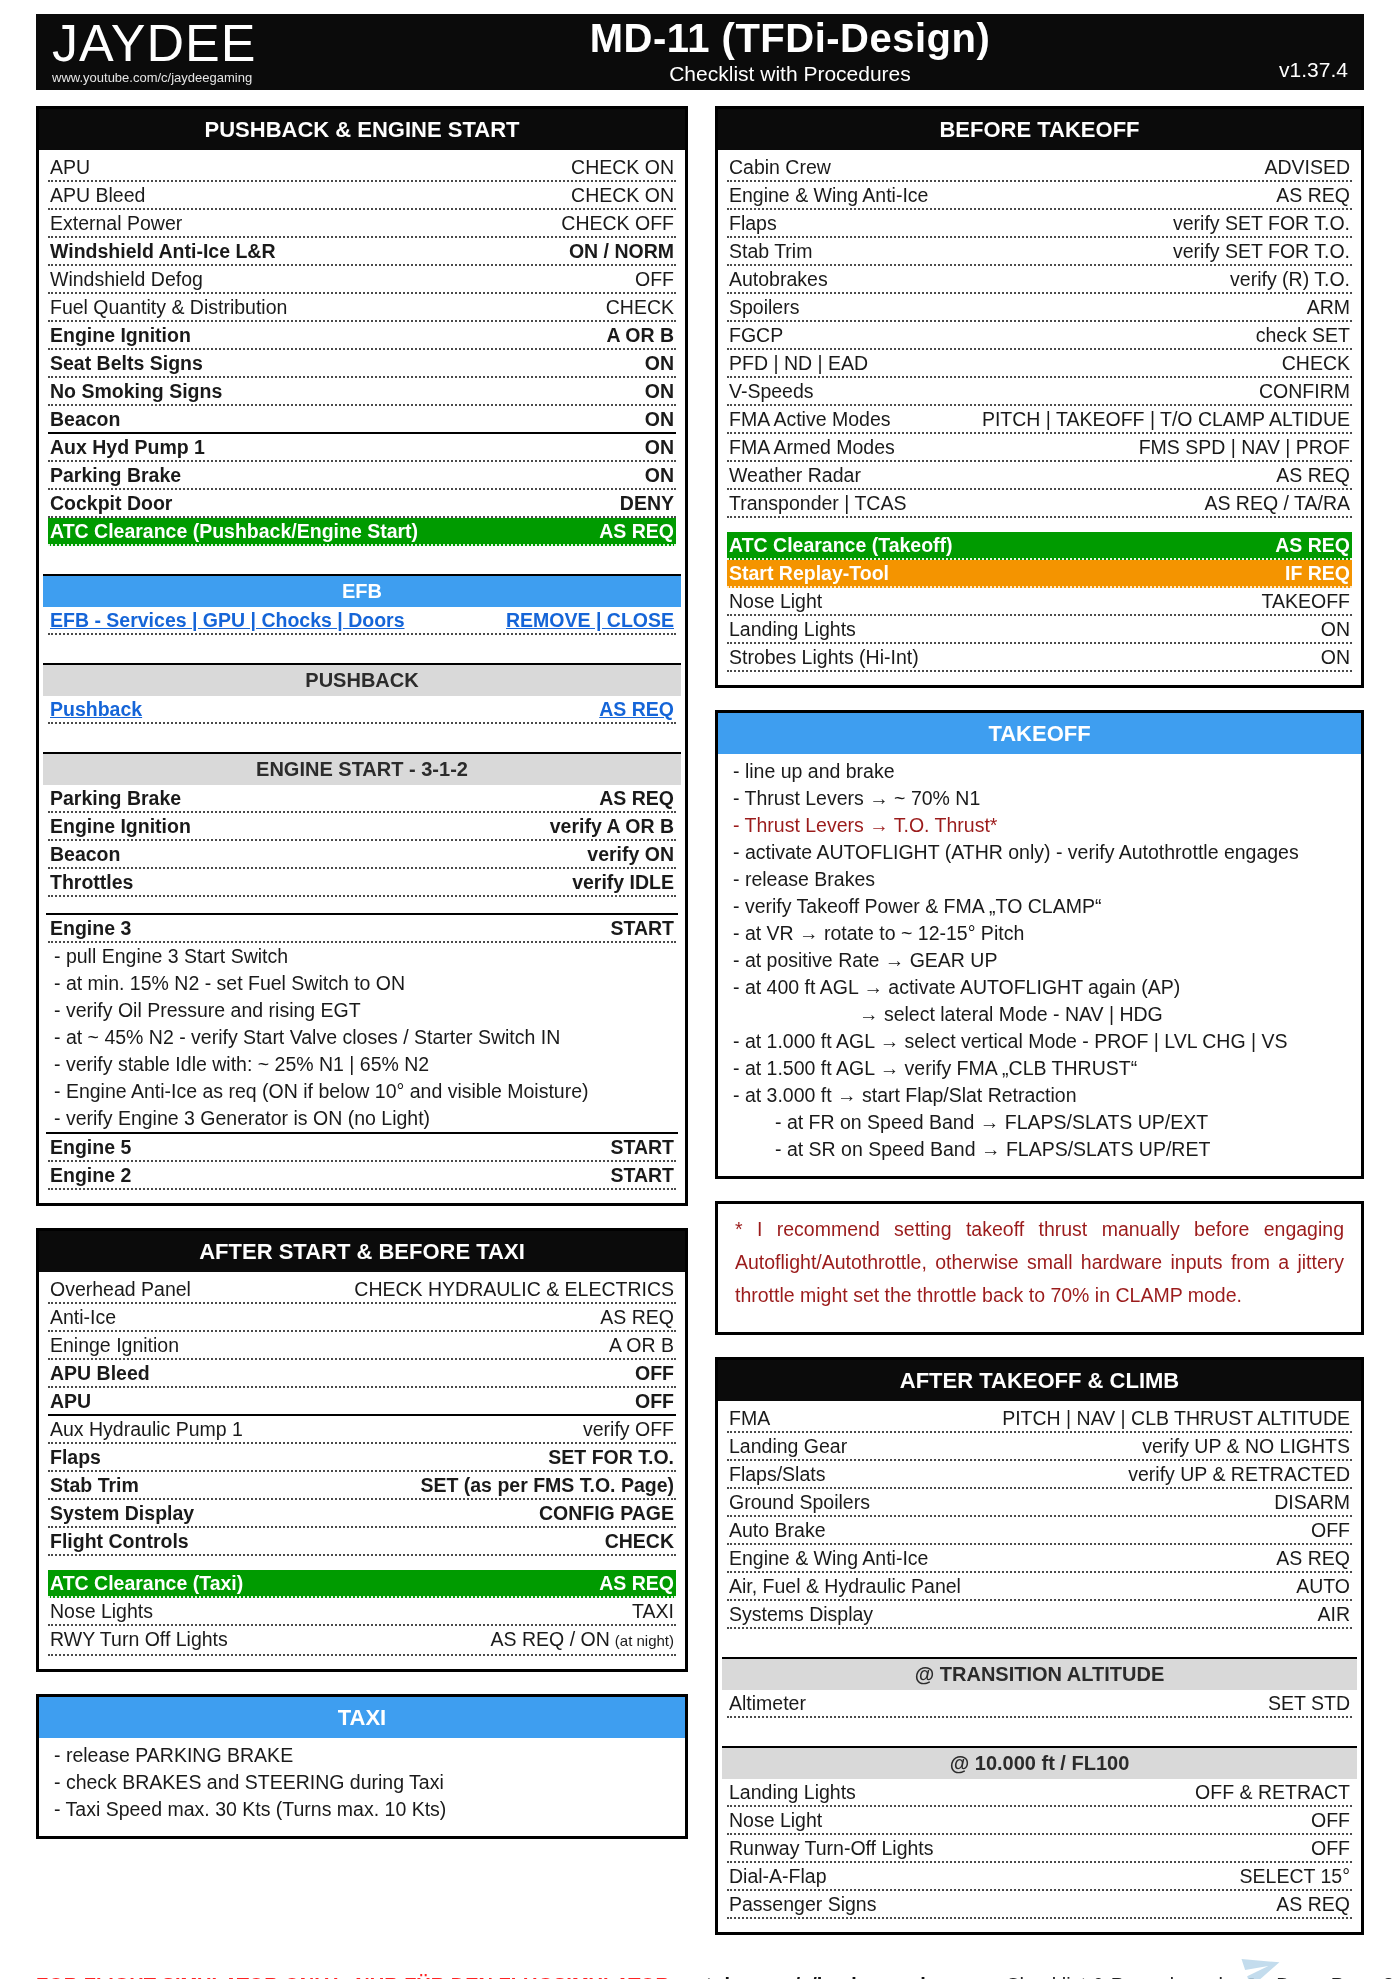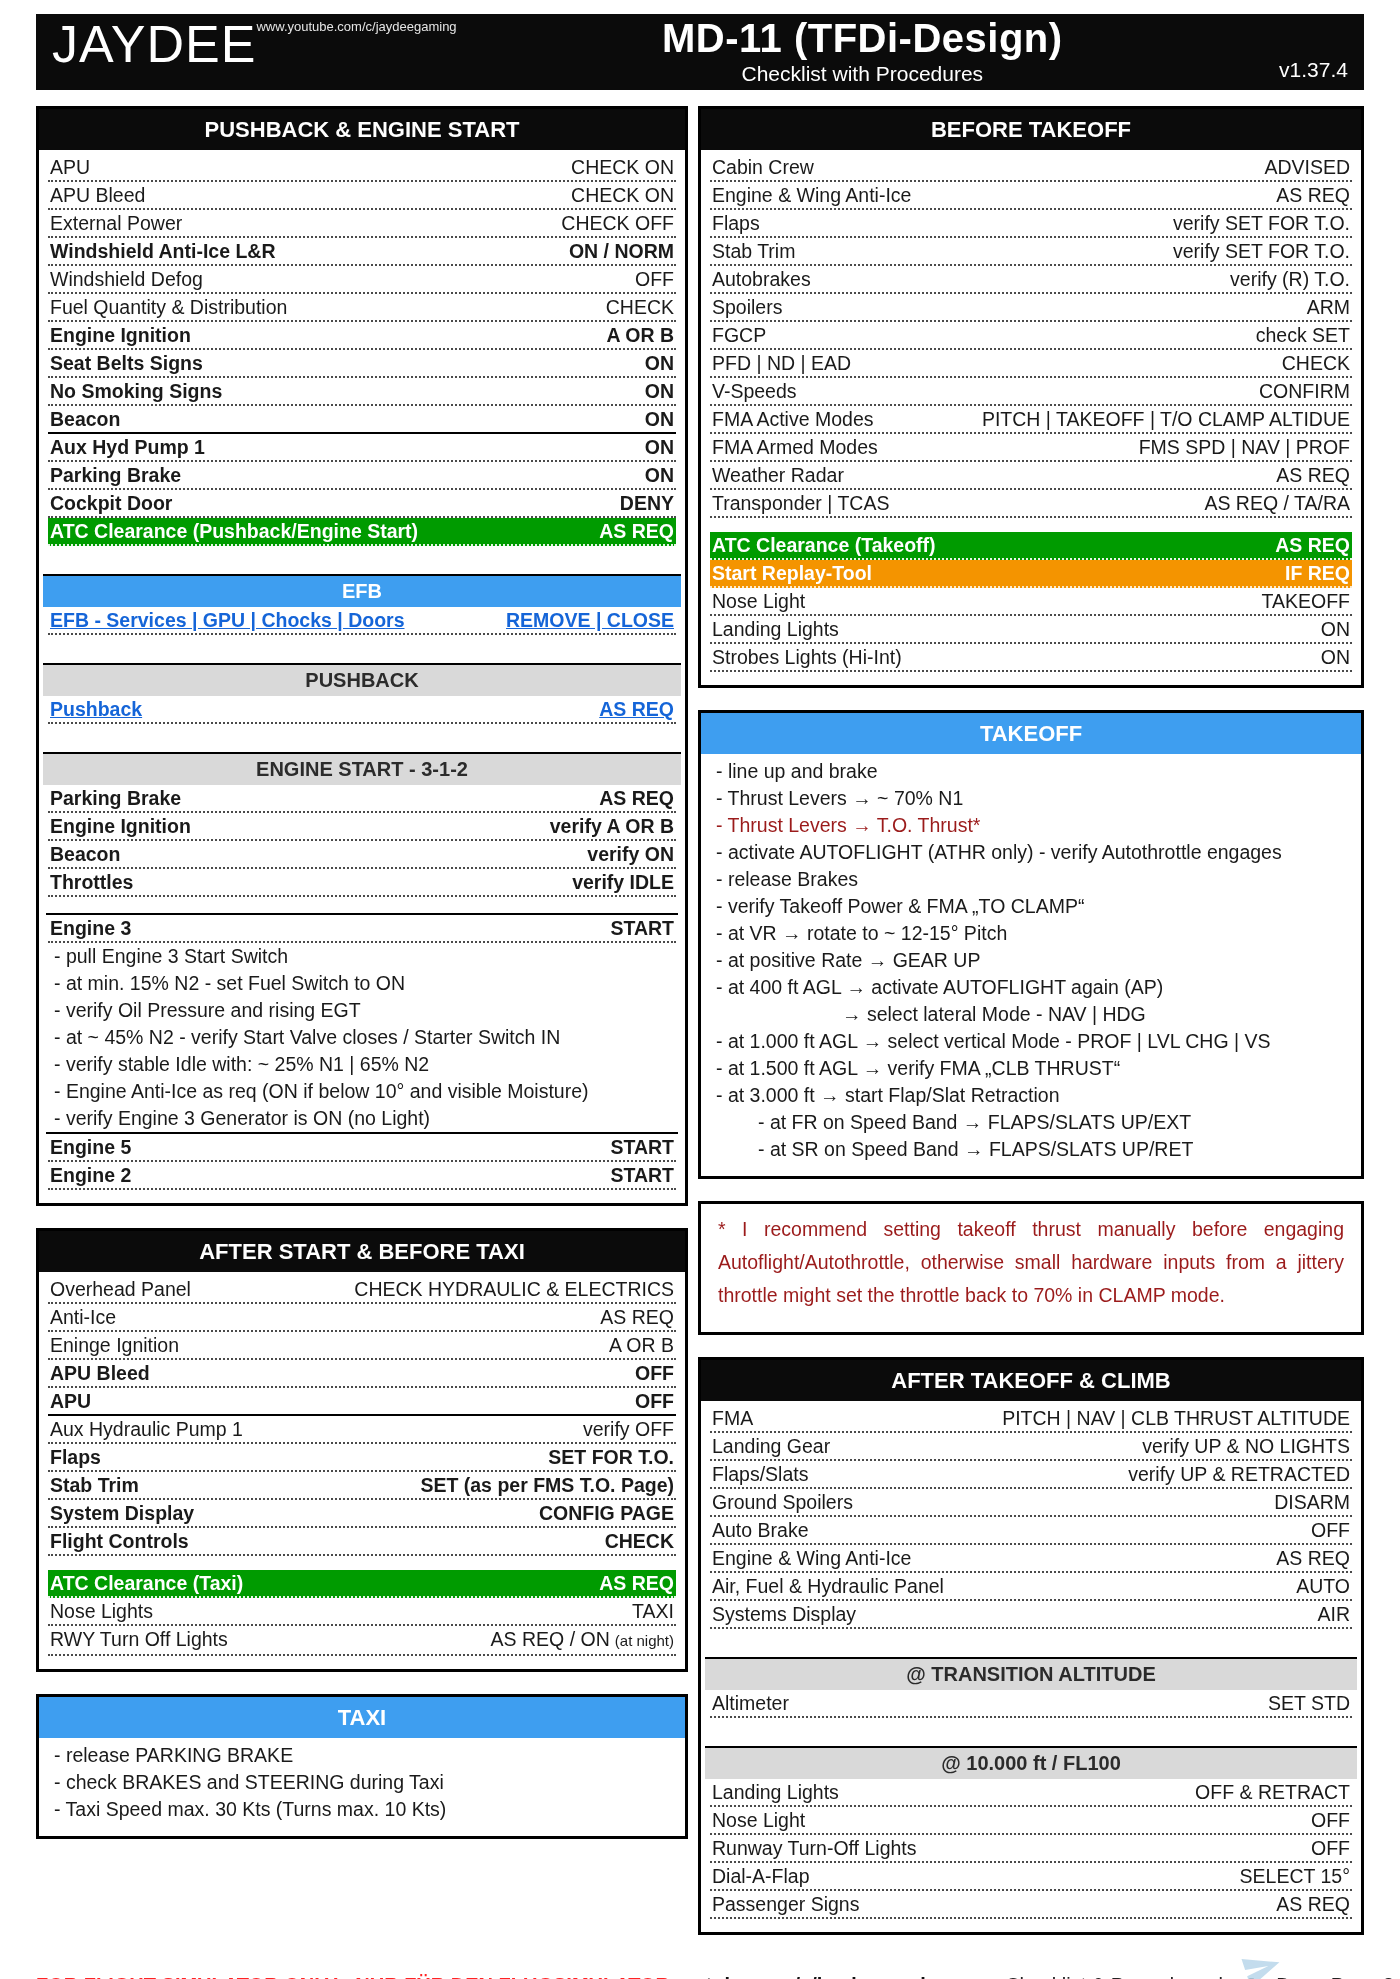--- a/index.html
+++ b/index.html
@@ -1,30 +1,30 @@
 <!DOCTYPE html>
 <html style="--green: #009B00; --orange: #F49400; --blue-band: #3E9EF0; --gray-band: #D9D9D9; --link-blue: #1565D8; --dark-red: #9B1B1B; --footer-red: #FF2222; --band-black: #0B0B0B;"><head>
 <meta charset="utf-8">
 <style>
   html,body{margin:0;padding:0;background:#fff;}
   body{width:1400px;height:1979px;font-family:"Liberation Sans",sans-serif;}
   .page{width:1400px;height:1979px;box-sizing:border-box;padding:14px 36px 26px;display:flex;flex-direction:column;overflow:hidden;background:#fff;}
 
   
   .topbar{background:var(--band-black);color:#fff;display:flex;align-items:stretch;padding:4px 16px 6px;height:76px;box-sizing:border-box;}
-  .logo-block{display:flex;justify-content:center;min-width:260px;}
+  .logo-block{display:flex;flex-direction:column;justify-content:center;min-width:260px;}
   .logo{font-size:52px;line-height:1;font-weight:400;letter-spacing:1px;}
   .logo-sub{font-size:13px;color:#e5e5e5;margin-top:1px;}
   .title-block{flex:1;text-align:center;display:flex;flex-direction:column;justify-content:center;}
   .doc-title{font-size:40px;font-weight:bold;letter-spacing:.5px;}
   .doc-subtitle{font-size:21px;margin-top:1px;}
   .version{align-self:flex-end;font-size:21px;padding-bottom:2px;min-width:80px;text-align:right;}
 
   
-  .columns{display:flex;gap:10px;margin-top:16px;align-items:flex-start;}
+  .columns{display:flex;gap:27px;margin-top:16px;align-items:flex-start;}
   .col{display:flex;flex-direction:column;min-width:0;}
   .col-left{width:652px;}
   .col-right{flex:1;}
 
   .box{border:3px solid #000;margin-bottom:22px;background:#fff;}
   .box-header{background:var(--band-black);color:#fff;text-align:center;font-weight:bold;font-size:22px;padding:8px 0 7px;}
   .box-header.blue{background:var(--blue-band);}
   .box-content{padding:4px 9px 13px;}
 
   

